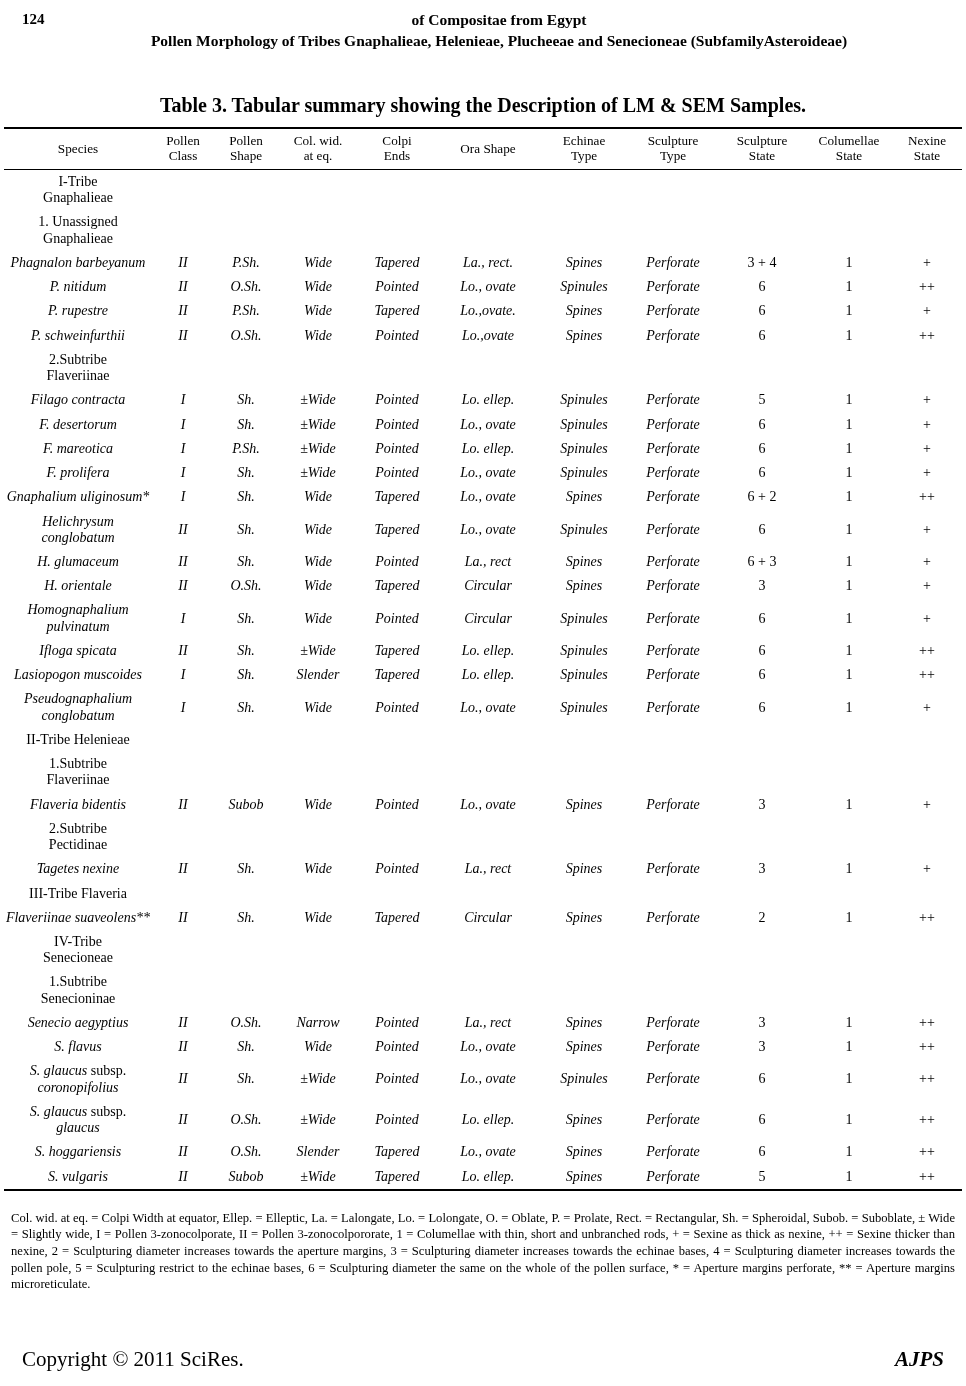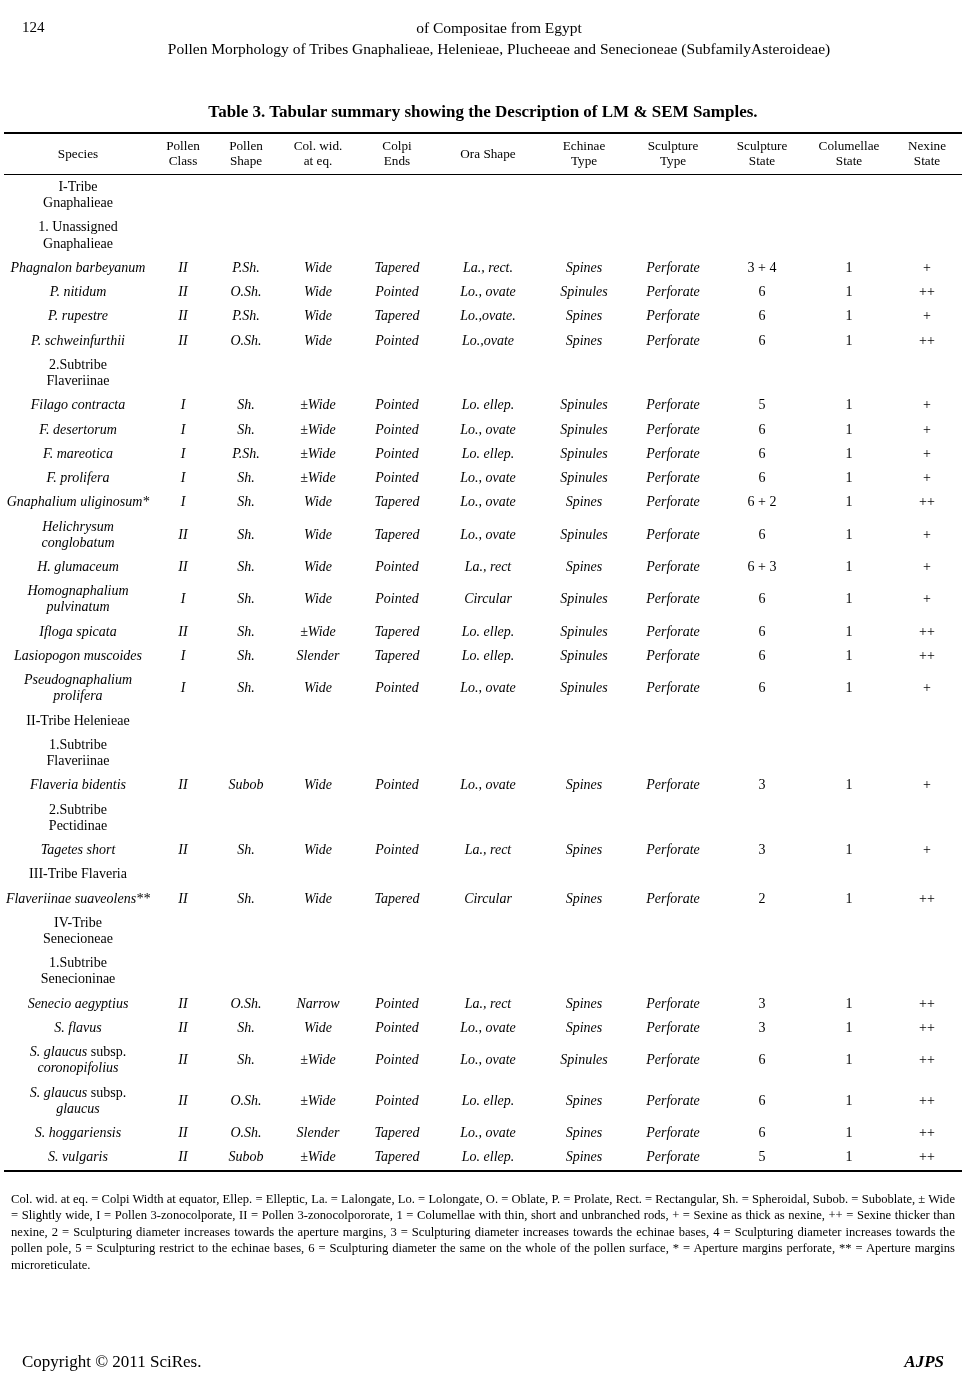--- a/index.html
+++ b/index.html
@@ -17,22 +17,23 @@
   }
   .page {
     width: 966px;
     height: 1386px;
     position: relative;
     box-sizing: border-box;
   }
 
   
   .runhead {
-    padding: 18px 22px 0 22px;
+    padding: 10px 22px 0 22px;
     position: relative;
+    font-weight: bold;
   }
   .runhead-row {
     display: flex;
     align-items: flex-start;
   }
   .folio {
     font-size: 15px;
     width: 72px;
     flex: 0 0 72px;
     padding-top: 1px;
@@ -42,21 +43,21 @@
     text-align: center;
     font-size: 15.5px;
     line-height: 1.35;
     padding-right: 40px;
   }
 
   
   .table-caption {
     text-align: center;
     font-weight: bold;
-    font-size: 17px;
+    font-size: 20px;
     margin-top: 42px;
     margin-bottom: 10px;
   }
 
   
   table.lmsem {
     width: 944px;
     margin: 8px auto;
     border-collapse: collapse;
     font-size: 13.2px;
@@ -125,21 +126,21 @@
 
   
   .pagefoot {
     position: absolute;
     left: 22px;
     right: 22px;
     bottom: 14px;
     display: flex;
     justify-content: space-between;
     align-items: baseline;
-    font-size: 17px;
+    font-size: 21px;
     text-align: center;
   }
   .pagefoot .jr {
     font-weight: bold;
     font-style: italic;
   }
 </style>
 </head>
 <body>
 
@@ -403,20 +404,33 @@
           <td>Wide</td>
           <td>Pointed</td>
           <td>La., rect</td>
           <td>Spines</td>
           <td>Perforate</td>
           <td class="num">6 + 3</td>
           <td class="num">1</td>
           <td class="num">+</td>
         </tr>
         <tr>
+          <td class="species">H. orientale</td>
+          <td>II</td>
+          <td>O.Sh.</td>
+          <td>Wide</td>
+          <td>Tapered</td>
+          <td>Circular</td>
+          <td>Spines</td>
+          <td>Perforate</td>
+          <td class="num">3</td>
+          <td class="num">1</td>
+          <td class="num">+</td>
+        </tr>
+        <tr>
           <td class="species">Homognaphalium pulvinatum</td>
           <td>I</td>
           <td>Sh.</td>
           <td>Wide</td>
           <td>Pointed</td>
           <td>Circular</td>
           <td>Spinules</td>
           <td>Perforate</td>
           <td class="num">6</td>
           <td class="num">1</td>
@@ -442,21 +456,21 @@
           <td>Slender</td>
           <td>Tapered</td>
           <td>Lo. ellep.</td>
           <td>Spinules</td>
           <td>Perforate</td>
           <td class="num">6</td>
           <td class="num">1</td>
           <td class="num">++</td>
         </tr>
         <tr>
-          <td class="species">Pseudognaphalium prolifera</td>
+          <td class="species">Pseudognaphalium conglobatum</td>
           <td>I</td>
           <td>Sh.</td>
           <td>Wide</td>
           <td>Pointed</td>
           <td>Lo., ovate</td>
           <td>Spinules</td>
           <td>Perforate</td>
           <td class="num">6</td>
           <td class="num">1</td>
           <td class="num">+</td>
@@ -515,21 +529,21 @@
           <td>&nbsp;</td>
           <td>&nbsp;</td>
           <td>&nbsp;</td>
           <td>&nbsp;</td>
           <td>&nbsp;</td>
           <td>&nbsp;</td>
           <td>&nbsp;</td>
           <td>&nbsp;</td>
         </tr>
         <tr>
-          <td class="species">Tagetes short</td>
+          <td class="species">Tagetes nexine</td>
           <td>II</td>
           <td>Sh.</td>
           <td>Wide</td>
           <td>Pointed</td>
           <td>La., rect</td>
           <td>Spines</td>
           <td>Perforate</td>
           <td class="num">3</td>
           <td class="num">1</td>
           <td class="num">+</td>

